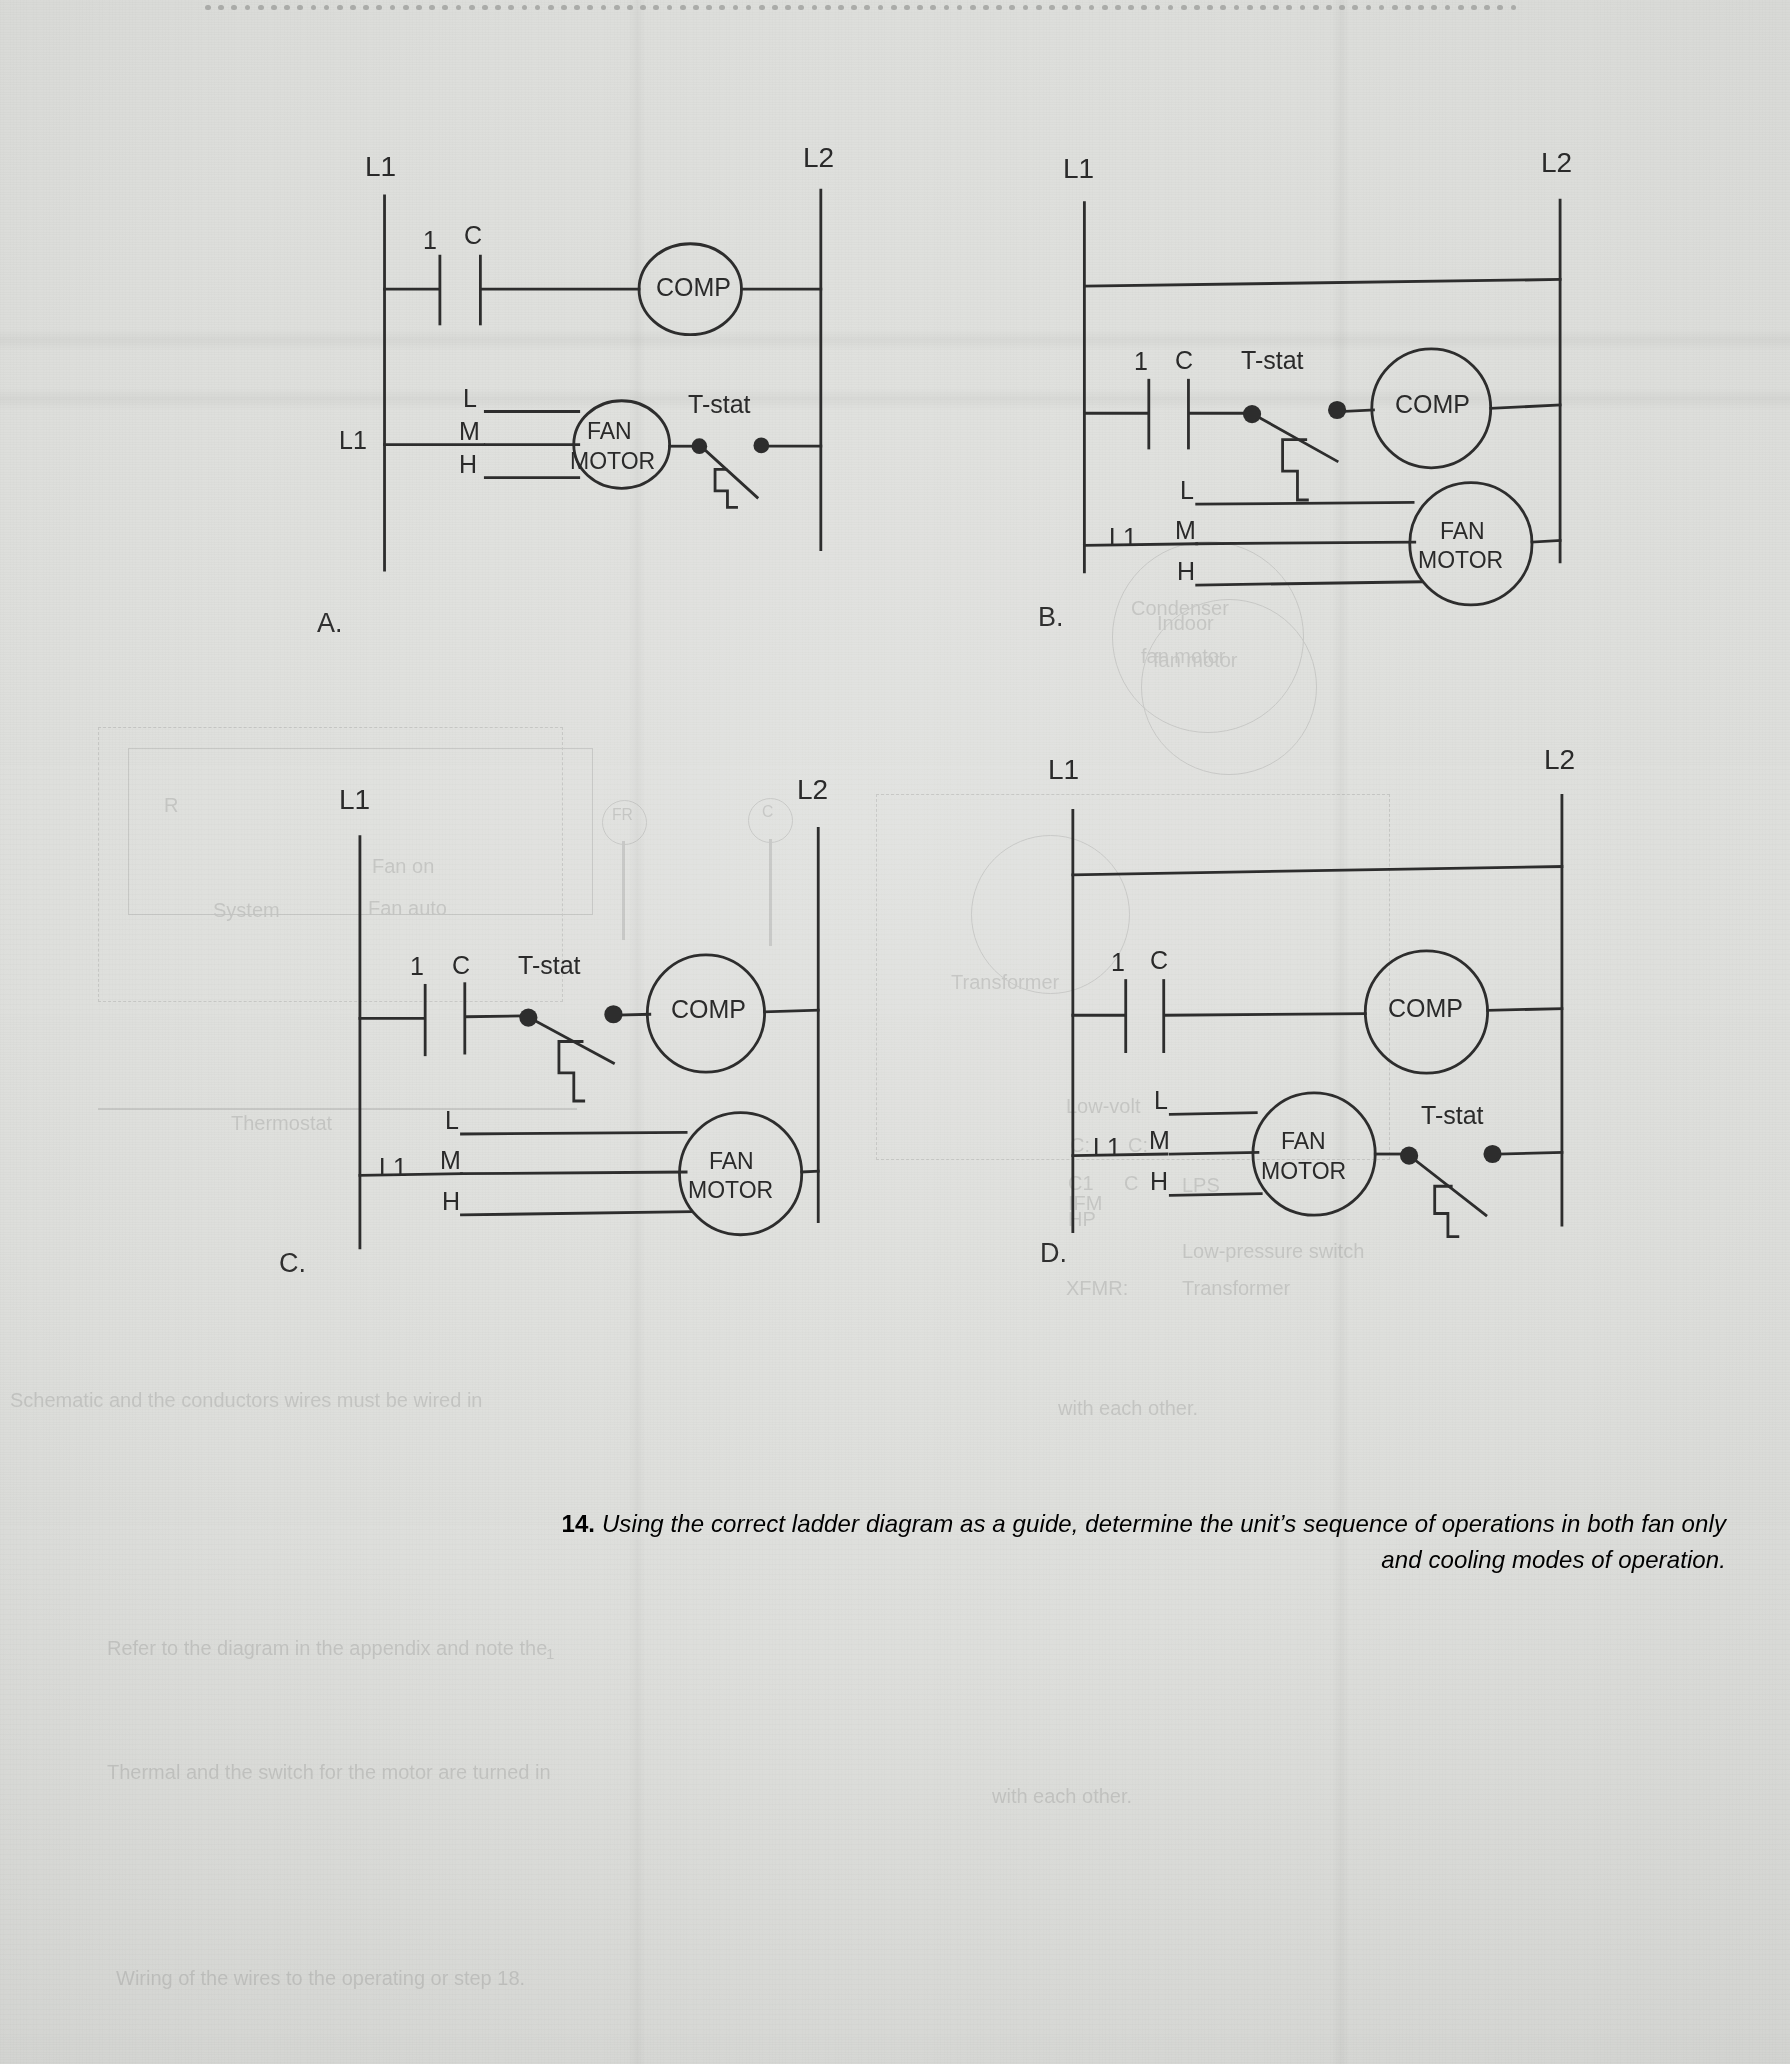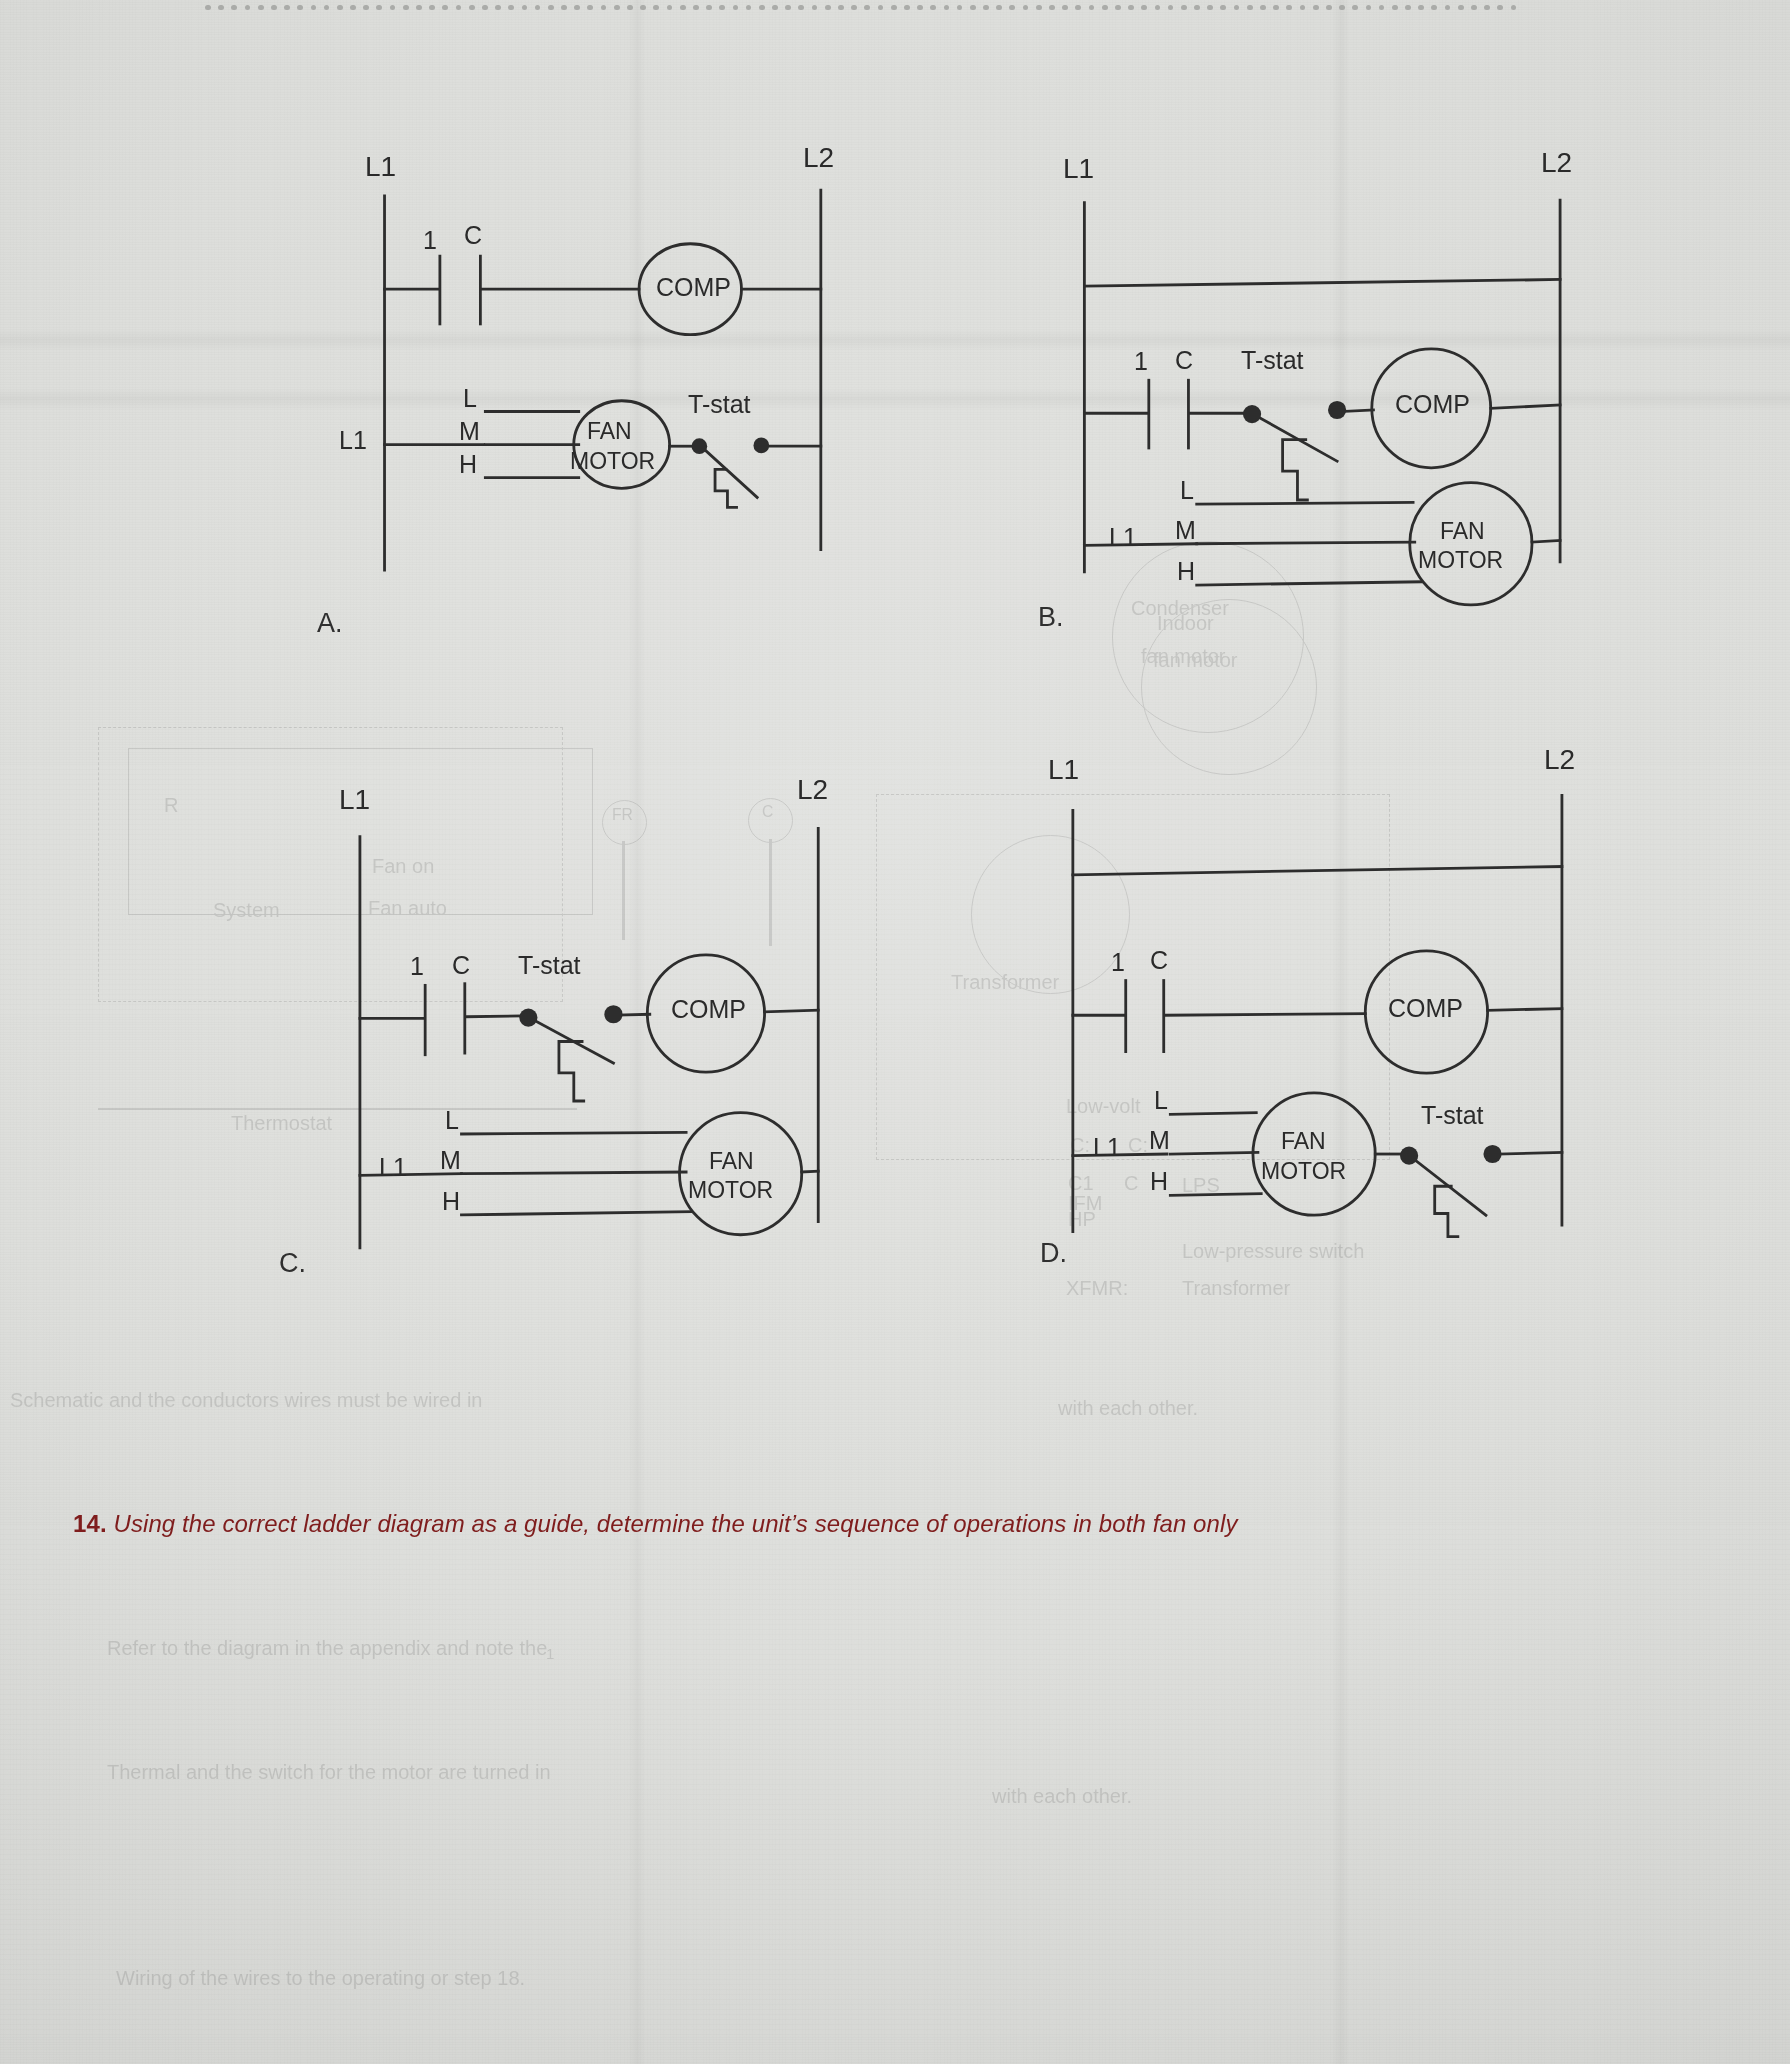--- a/index.html
+++ b/index.html
@@ -36,21 +36,21 @@
     position:absolute;top:1.7px;left:205px;width:1405px;height:11.6px;
     display:flex;align-items:center;gap:7.4px;
   }
   .binding i{display:block;width:5.8px;height:5.8px;border-radius:50%;background:#9a9b98;opacity:.75;}
 
   
   .qblock{position:absolute;font-size:22px;line-height:1.42;letter-spacing:0.1px;color:#3a3a3a;}
   #q13{left:203px;top:46px;width:1455px;}
   #q13 .num{font-weight:bold;}
   #q13 .l2{display:block;margin-left:48px;}
-  #q14{left:73px;top:1506px;width:1653px;font-style:italic;font-size:24px;line-height:1.52;color:#7f1d1d;}
+  #q14{left:73px;top:1506px;width:1653px;font-style:italic;font-size:24px;line-height:1.52;color:#000000;text-align:right;}
   #q14 .num{font-weight:bold;font-style:normal;}
   #q14 .l2{display:block;margin-left:43px;}
 
   
   .optlabel{position:absolute;font-size:27px;color:#2f2f2f;}
 
   
   .dgm{position:absolute;}
 
   
@@ -413,16 +413,17 @@
     <div style="position:absolute;left:116px;top:390px;font-size:25px;">M</div>
     <div style="position:absolute;left:117px;top:431px;font-size:25px;">H</div>
     <div style="position:absolute;left:248px;top:392px;font-size:23px;">FAN</div>
     <div style="position:absolute;left:228px;top:422px;font-size:23px;">MOTOR</div>
     <div style="position:absolute;left:388px;top:365px;font-size:25px;">T-stat</div>
   </div>
 
   <div class="qblock" id="q14">
     <span class="num">14.</span>
     <span>Using the correct ladder diagram as a guide, determine the unit’s sequence of operations in both fan only</span>
+    <span class="l2">and cooling modes of operation.</span>
   </div>
 
 </div>
 
 
 </body></html>

